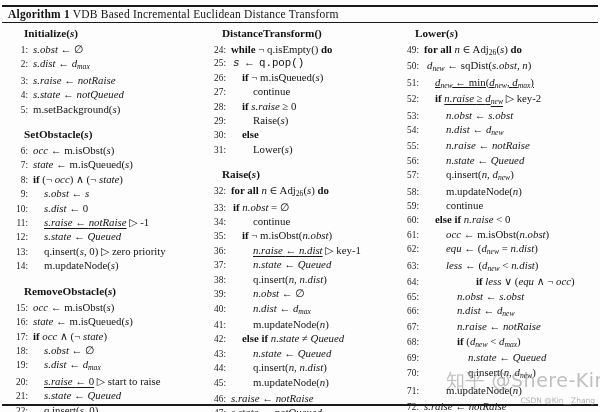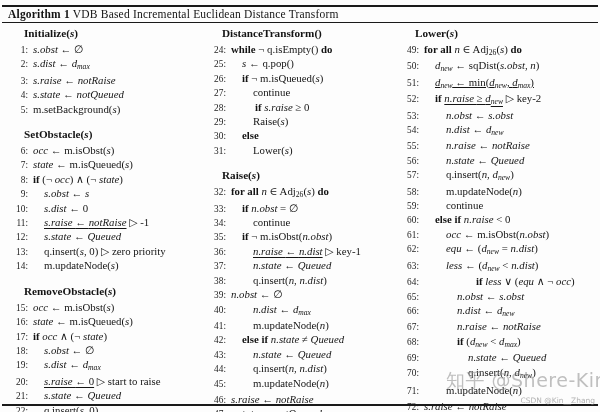--- a/index.html
+++ b/index.html
@@ -183,33 +183,33 @@
       </div>
       <div class="col c1">
         <div class="sec">
           <div class="hdr"><span class="sg-r">DistanceTransform()</span></div>
           <div class="line">
             <span class="num">24:</span>
             <span class="code" style="margin-left: 0px;"><span class="sg-k">while </span><span class="sg-r">¬ q.isEmpty() </span><span class="sg-k">do</span></span>
           </div>
           <div class="line">
             <span class="num">25:</span>
-            <span class="code" style="margin-left: 11px;"><span class="sg-v">s </span><span class="sg-r">← q.pop()</span></span>
+            <span class="code" style="margin-left: 2px; font-family: Liberation Mono, monospace;"><span class="sg-v">s </span><span class="sg-r">← q.pop()</span></span>
           </div>
           <div class="line">
             <span class="num">26:</span>
             <span class="code" style="margin-left: 11px;"><span class="sg-k">if </span><span class="sg-r">¬ m.isQueued(</span><span class="sg-v">s</span><span class="sg-r">)</span></span>
           </div>
           <div class="line">
             <span class="num">27:</span>
             <span class="code" style="margin-left: 22px;"><span class="sg-r">continue</span></span>
           </div>
           <div class="line">
             <span class="num">28:</span>
-            <span class="code" style="margin-left: 24px;"><span class="sg-k">if </span><span class="sg-v">s.raise </span><span class="sg-r">≥ 0</span></span>
+            <span class="code" style="margin-left: 11px;"><span class="sg-k">if </span><span class="sg-v">s.raise </span><span class="sg-r">≥ 0</span></span>
           </div>
           <div class="line">
             <span class="num">29:</span>
             <span class="code" style="margin-left: 22px;"><span class="sg-r">Raise(</span><span class="sg-v">s</span><span class="sg-r">)</span></span>
           </div>
           <div class="line">
             <span class="num">30:</span>
             <span class="code" style="margin-left: 11px;"><span class="sg-k">else</span></span>
           </div>
           <div class="line">
@@ -218,21 +218,21 @@
           </div>
         </div>
         <div class="sec">
           <div class="hdr"><span class="sg-r">Raise(</span><span class="sg-v">s</span><span class="sg-r">)</span></div>
           <div class="line">
             <span class="num">32:</span>
             <span class="code" style="margin-left: 0px;"><span class="sg-k">for all </span><span class="sg-v">n</span><span class="sg-r"> ∈ Adj</span><span class="sg-s_">26</span><span class="sg-r">(</span><span class="sg-v">s</span><span class="sg-r">) </span><span class="sg-k">do</span></span>
           </div>
           <div class="line">
             <span class="num">33:</span>
-            <span class="code" style="margin-left: 11px;"><span class="sg-k">if </span><span class="sg-v">n.obst </span><span class="sg-r">= ∅</span></span>
+            <span class="code" style="margin-left: 2px;"><span class="sg-k">if </span><span class="sg-v">n.obst </span><span class="sg-r">= ∅</span></span>
           </div>
           <div class="line">
             <span class="num">34:</span>
             <span class="code" style="margin-left: 22px;"><span class="sg-r">continue</span></span>
           </div>
           <div class="line">
             <span class="num">35:</span>
             <span class="code" style="margin-left: 11px;"><span class="sg-k">if </span><span class="sg-r">¬ m.isObst(</span><span class="sg-v">n.obst</span><span class="sg-r">)</span></span>
           </div>
           <div class="line">
@@ -242,21 +242,21 @@
           <div class="line">
             <span class="num">37:</span>
             <span class="code" style="margin-left: 22px;"><span class="sg-v">n.state </span><span class="sg-r">← </span><span class="sg-v">Queued</span></span>
           </div>
           <div class="line">
             <span class="num">38:</span>
             <span class="code" style="margin-left: 22px;"><span class="sg-r">q.insert(</span><span class="sg-v">n</span><span class="sg-r">, </span><span class="sg-v">n.dist</span><span class="sg-r">)</span></span>
           </div>
           <div class="line">
             <span class="num">39:</span>
-            <span class="code" style=" text-align: right;"><span class="sg-v">n.obst </span><span class="sg-r">← ∅</span></span>
+            <span class="code" style="margin-left: 22px; text-align: right;"><span class="sg-v">n.obst </span><span class="sg-r">← ∅</span></span>
           </div>
           <div class="line">
             <span class="num">40:</span>
             <span class="code" style="margin-left: 22px;"><span class="sg-v">n.dist </span><span class="sg-r">← </span><span class="sg-v">d</span><span class="sg-vs">max</span></span>
           </div>
           <div class="line">
             <span class="num">41:</span>
             <span class="code" style="margin-left: 22px;"><span class="sg-r">m.updateNode(</span><span class="sg-v">n</span><span class="sg-r">)</span></span>
           </div>
           <div class="line">
@@ -287,21 +287,21 @@
       </div>
       <div class="col c2">
         <div class="sec">
           <div class="hdr"><span class="sg-r">Lower(</span><span class="sg-v">s</span><span class="sg-r">)</span></div>
           <div class="line">
             <span class="num">49:</span>
             <span class="code" style="margin-left: 0px;"><span class="sg-k">for all </span><span class="sg-v">n</span><span class="sg-r"> ∈ Adj</span><span class="sg-s_">26</span><span class="sg-r">(</span><span class="sg-v">s</span><span class="sg-r">) </span><span class="sg-k">do</span></span>
           </div>
           <div class="line">
             <span class="num">50:</span>
-            <span class="code" style="margin-left: 11px;"><span class="sg-v">d</span><span class="sg-vs">new</span><span class="sg-r"> ← sqDist(</span><span class="sg-v">s.obst</span><span class="sg-r">, </span><span class="sg-v">n</span><span class="sg-r">)</span></span>
+            <span class="code" style="margin-left: 3px;"><span class="sg-v">d</span><span class="sg-vs">new</span><span class="sg-r"> ← sqDist(</span><span class="sg-v">s.obst</span><span class="sg-r">, </span><span class="sg-v">n</span><span class="sg-r">)</span></span>
           </div>
           <div class="line">
             <span class="num">51:</span>
             <span class="code" style="margin-left: 11px; text-decoration: underline;"><span class="sg-v">d</span><span class="sg-vs">new</span><span class="sg-r"> ← min(</span><span class="sg-v">d</span><span class="sg-vs">new</span><span class="sg-r">, </span><span class="sg-v">d</span><span class="sg-vs">max</span><span class="sg-r">)</span></span>
           </div>
           <div class="line">
             <span class="num">52:</span>
             <span class="code" style="margin-left: 11px;"><span class="sg-k">if </span><span class="sg-v u">n.raise </span><span class="sg-r u">≥ </span><span class="sg-v u">d</span><span class="sg-vs u">new</span><span class="sg-c">    ▷ key-2</span></span>
           </div>
           <div class="line">

